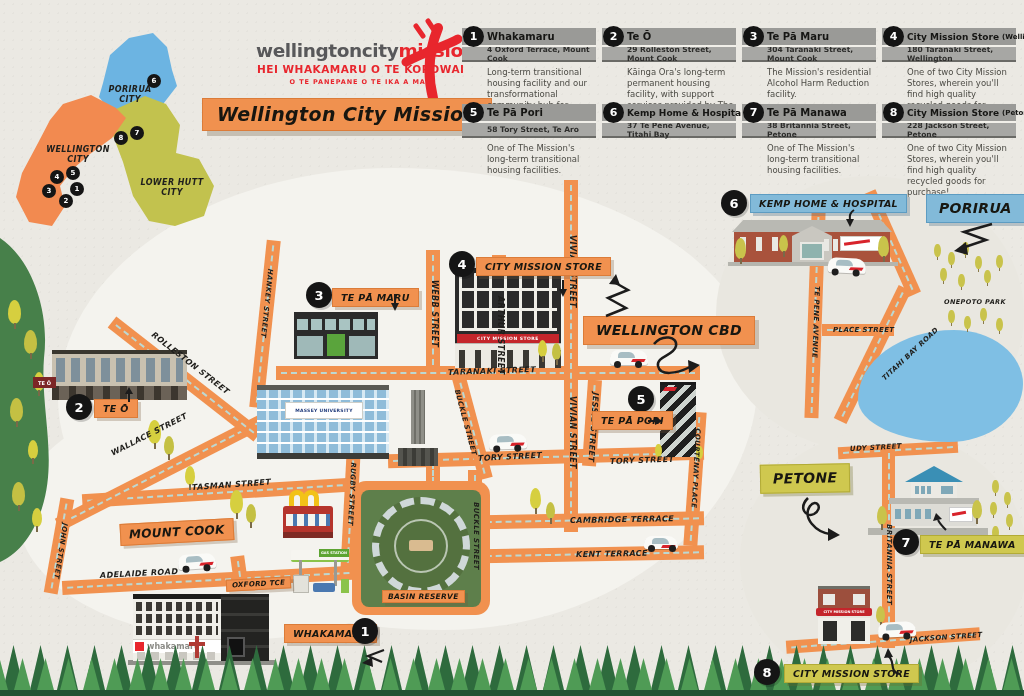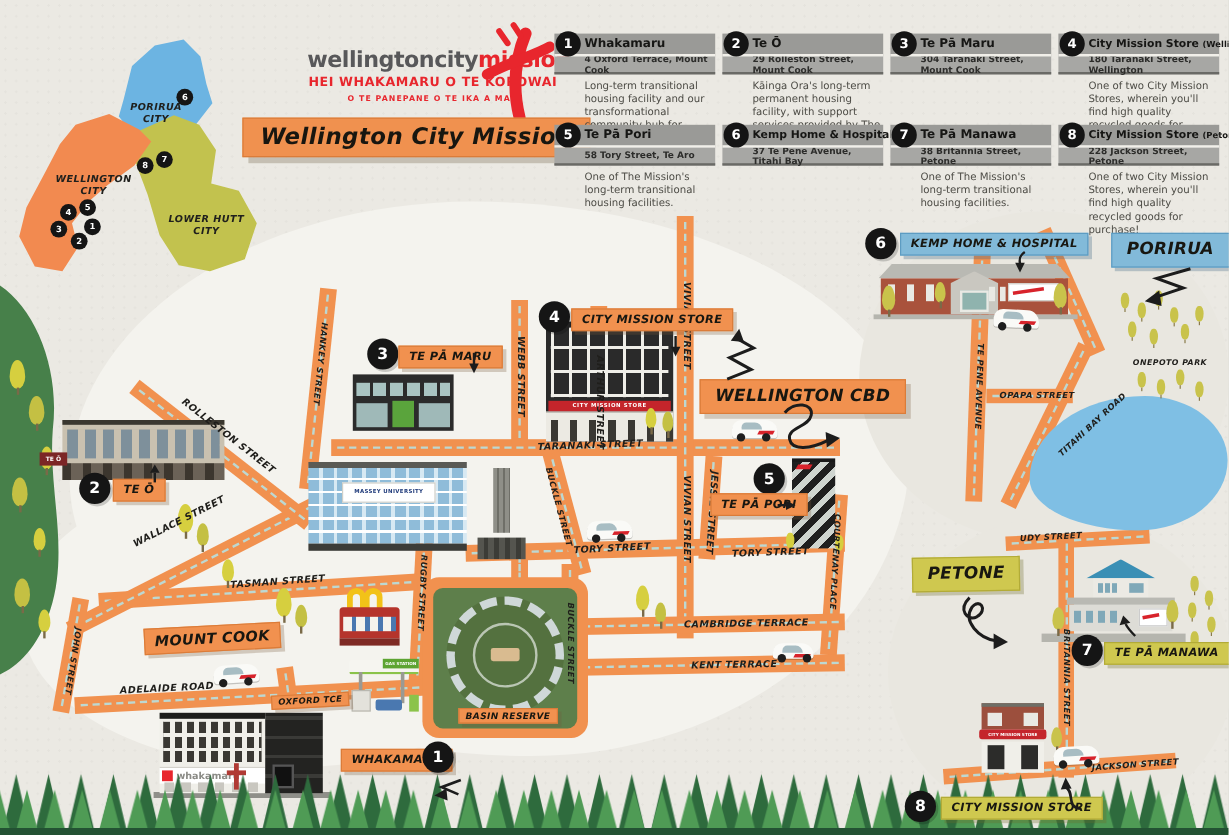--- a/index.html
+++ b/index.html
@@ -159,20 +159,21 @@
       <div class="lg-addr">29 Rolleston Street, Mount Cook</div>
       <div class="lg-desc">Kāinga Ora's long-term permanent housing facility, with support services provided by The Mission.</div>
     </div>
     <div class="lg-item">
       <div class="lg-head">
           <span class="lg-num">3</span>
           <span class="lg-name">Te Pā Maru</span>
           <span class="lg-suffix"></span>
         </div>
       <div class="lg-addr">304 Taranaki Street, Mount Cook</div>
+      <div class="lg-desc">The Mission's residential Alcohol Harm Reduction facility.</div>
     </div>
     <div class="lg-item">
       <div class="lg-head">
           <span class="lg-num">4</span>
           <span class="lg-name" style="font-size:9px;">City Mission Store</span>
           <span class="lg-suffix">(Wellington)</span>
         </div>
       <div class="lg-addr">180 Taranaki Street, Wellington</div>
       <div class="lg-desc">One of two City Mission Stores, wherein you'll find high quality recycled goods for purchase!</div>
     </div>
@@ -453,21 +454,21 @@
   <div class="sl sv" style="left:452px;top:390px;transform:rotate(-15deg);transform-origin:top center;font-size:7px;">BUCKLE STREET</div>
   <div class="sl sv" style="left:471px;top:502px;font-size:7px;">BUCKLE STREET</div>
   <div class="sl sv" style="left:347px;top:462px;transform:rotate(3deg);font-size:7px;">RUGBY STREET</div>
   <div class="sl" style="left:192px;top:484px;transform:rotate(-4deg);">TASMAN STREET</div>
   <div class="sl" style="left:112px;top:450px;transform:rotate(-27deg);">WALLACE STREET</div>
   <div class="sl sv" style="left:56px;top:522px;transform:rotate(9deg);font-size:7px;">JOHN STREET</div>
   <div class="sl" style="left:100px;top:572px;transform:rotate(-3deg);">ADELAIDE ROAD</div>
   <div class="sl" style="left:152px;top:330px;transform:rotate(38deg);">ROLLESTON STREET</div>
   <div class="sl sv" style="left:262px;top:268px;transform:rotate(6deg);font-size:7px;">HANKEY STREET</div>
   <div class="sl sv" style="left:811px;top:286px;transform:rotate(2deg);font-size:7px;">TE PENE AVENUE</div>
-  <div class="sl" style="left:833px;top:327px;font-size:7px;">OPAPA STREET</div>
+  <div class="sl" style="left:833px;top:327px;font-size:7px;">PLACE STREET</div>
   <div class="sl" style="left:884px;top:376px;transform:rotate(-43deg);font-size:7px;">TITAHI BAY ROAD</div>
   <div class="sl" style="left:850px;top:446px;transform:rotate(-3deg);font-size:7px;">UDY STREET</div>
   <div class="sl sv" style="left:884px;top:524px;font-size:7px;">BRITANNIA STREET</div>
   <div class="sl" style="left:910px;top:637px;transform:rotate(-4deg);font-size:7px;">JACKSON STREET</div>
   <div class="bnr mini" style="left:226px;top:578px;transform:rotate(-3deg);">OXFORD TCE</div>
 
   <div class="bnr big" style="left:583px;top:316px;">WELLINGTON CBD</div>
   <div class="bnr" style="left:120px;top:521px;font-size:12px;transform:rotate(-3deg);">MOUNT COOK</div>
   <div class="bnr big blue" style="left:926px;top:194px;">PORIRUA</div>
   <div class="bnr big yellow" style="left:760px;top:464px;transform:rotate(-1deg);">PETONE</div>

